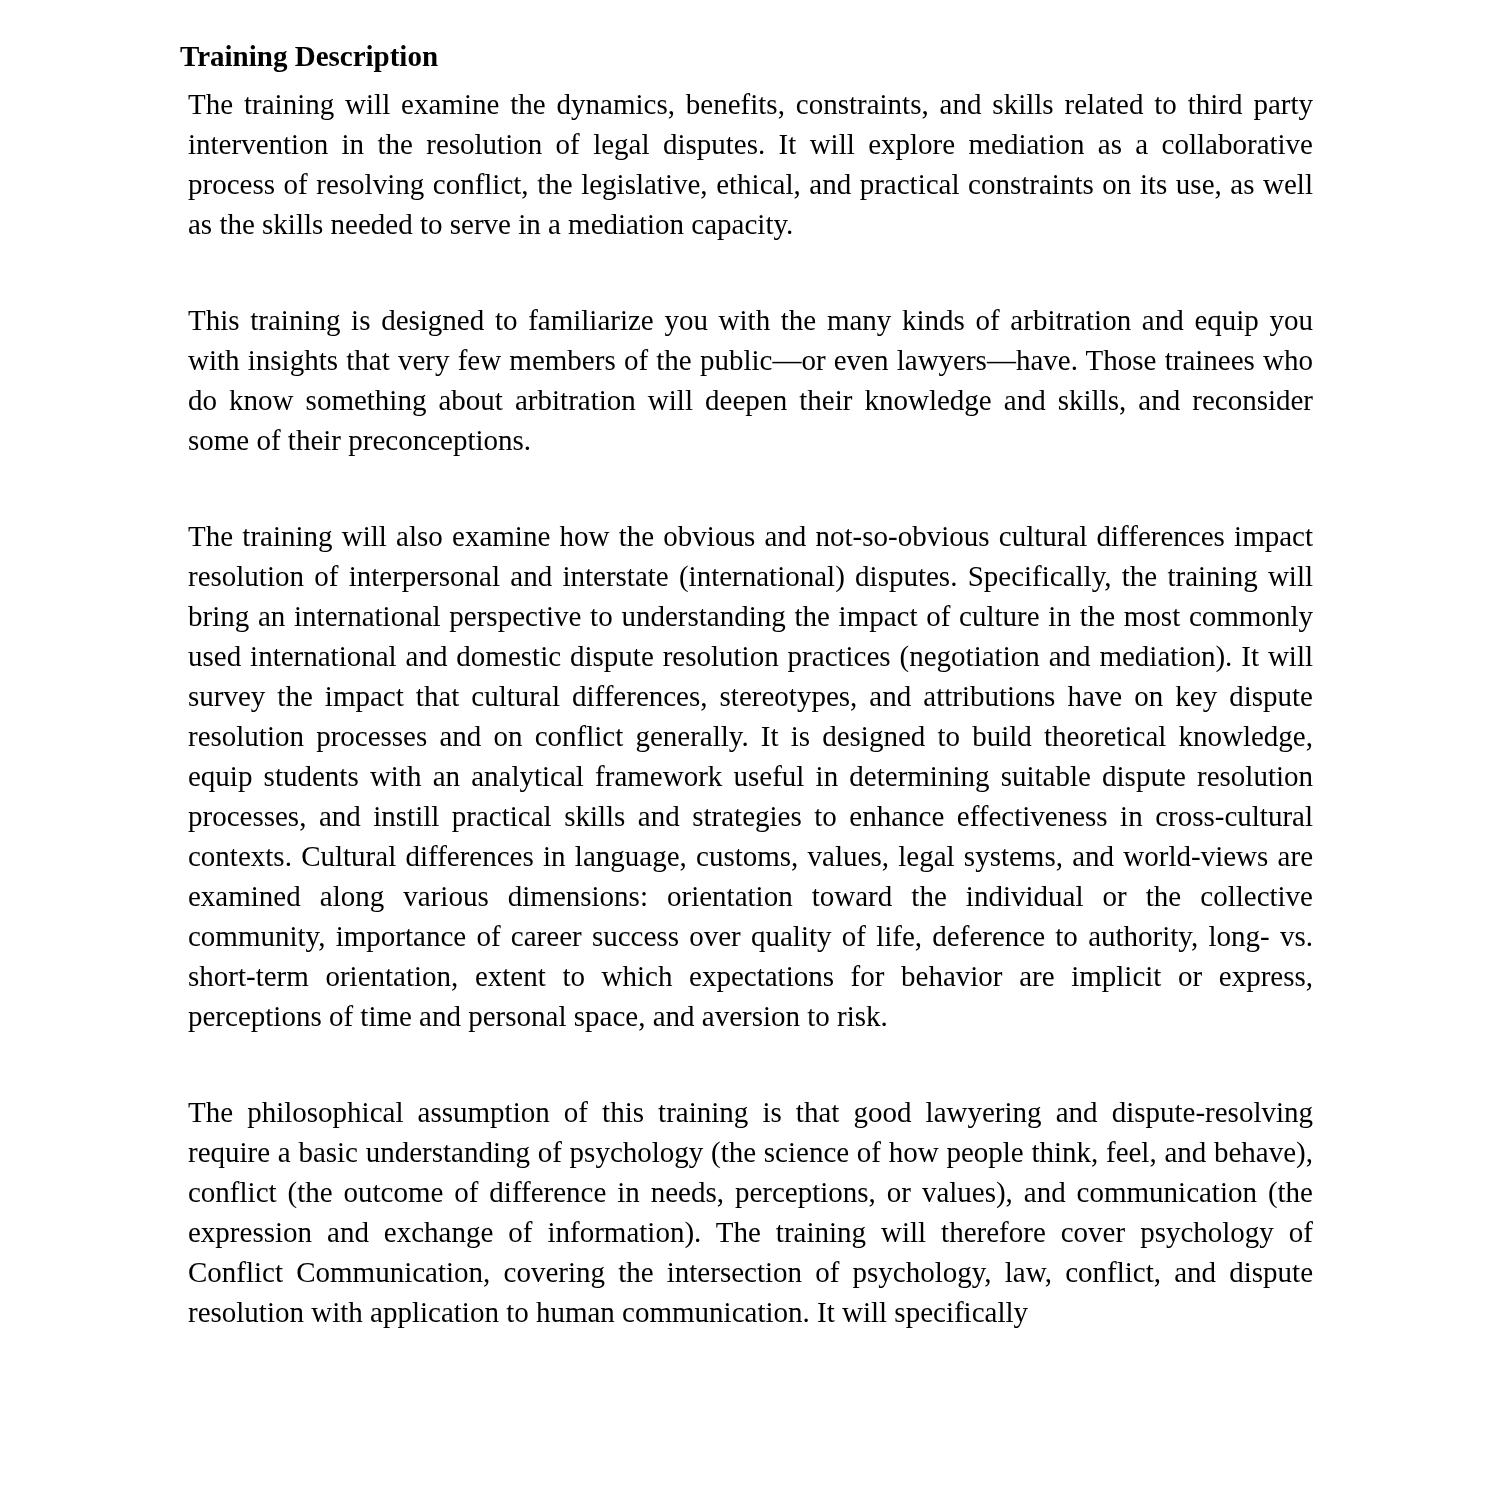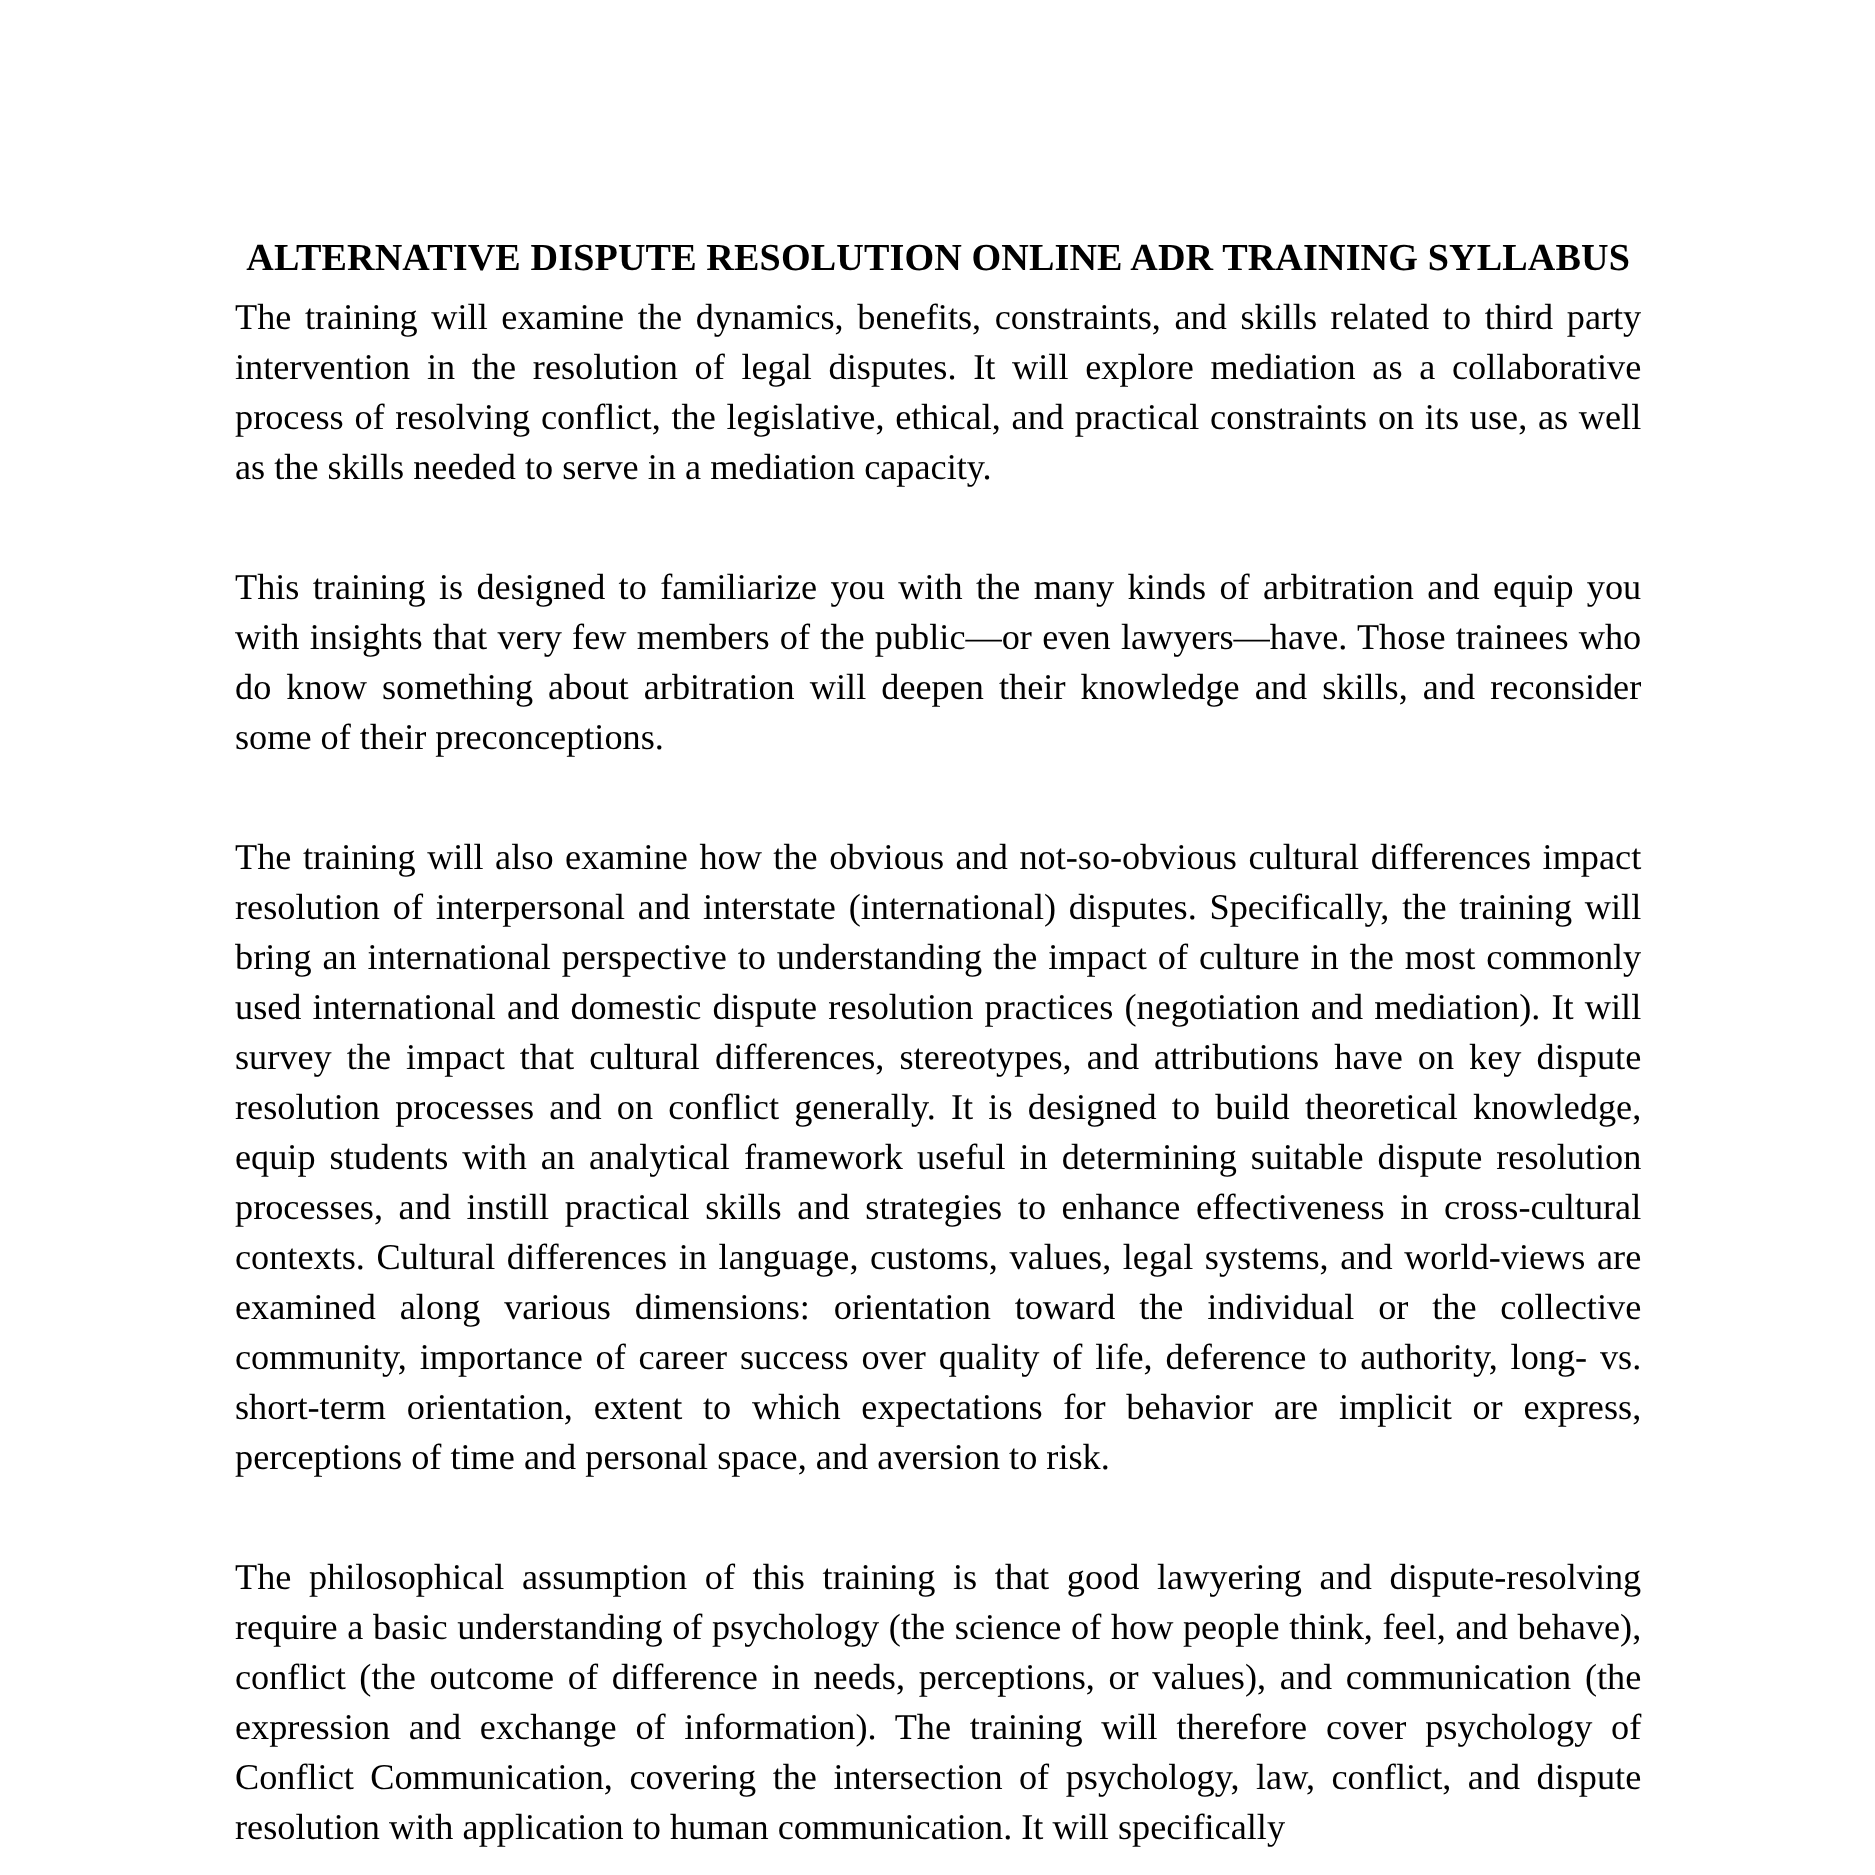--- a/index.html
+++ b/index.html
@@ -64,22 +64,22 @@
   .par-last {
     
   }
 </style>
 </head>
 <body>
 
 <div class="page">
   <div class="page-body">
 
-    <h1 class="doc-title">ALTERNATIVE DISPUTE RESOLUTION ONLINE ADR TRAINING SYLLABUS</h1>
 
+    <h2 class="section-heading">Training Description</h2>
 
     <p class="body-par first-after-heading">The training will examine the dynamics, benefits, constraints, and skills related to third party intervention in the resolution of legal disputes. It will explore mediation as a collaborative process of resolving conflict, the legislative, ethical, and practical constraints on its use, as well as the skills needed to serve in a mediation capacity.</p>
 
     <div class="spacer-line">&nbsp;</div>
 
     <p class="body-par">This training is designed to familiarize you with the many kinds of arbitration and equip you with insights that very few members of the public—or even lawyers—have. Those trainees who do know something about arbitration will deepen their knowledge and skills, and reconsider some of their preconceptions.</p>
 
     <div class="spacer-line">&nbsp;</div>
 
     <p class="body-par">The training will also examine how the obvious and not-so-obvious cultural differences impact resolution of interpersonal and interstate (international) disputes. Specifically, the training will bring an international perspective to understanding the impact of culture in the most commonly used international and domestic dispute resolution practices (negotiation and mediation). It will survey the impact that cultural differences, stereotypes, and attributions have on key dispute resolution processes and on conflict generally. It is designed to build theoretical knowledge, equip students with an analytical framework useful in determining suitable dispute resolution processes, and instill practical skills and strategies to enhance effectiveness in cross-cultural contexts. Cultural differences in language, customs, values, legal systems, and world-views are examined along various dimensions: orientation toward the individual or the collective community, importance of career success over quality of life, deference to authority, long- vs. short-term orientation, extent to which expectations for behavior are implicit or express, perceptions of time and personal space, and aversion to risk.</p>

